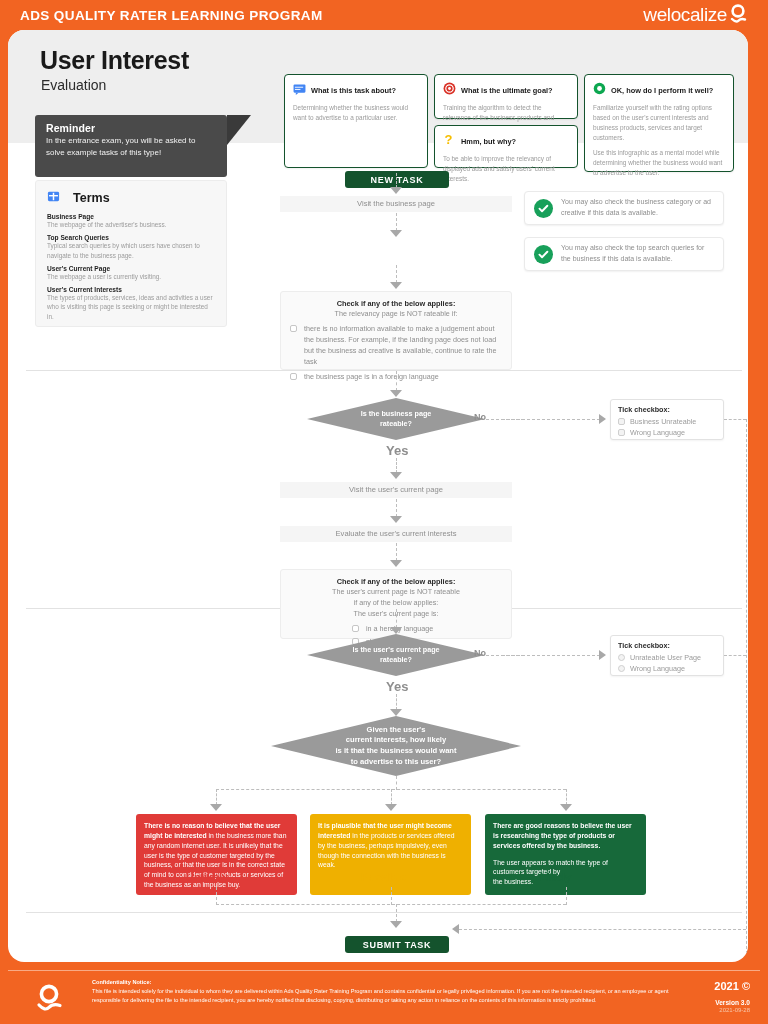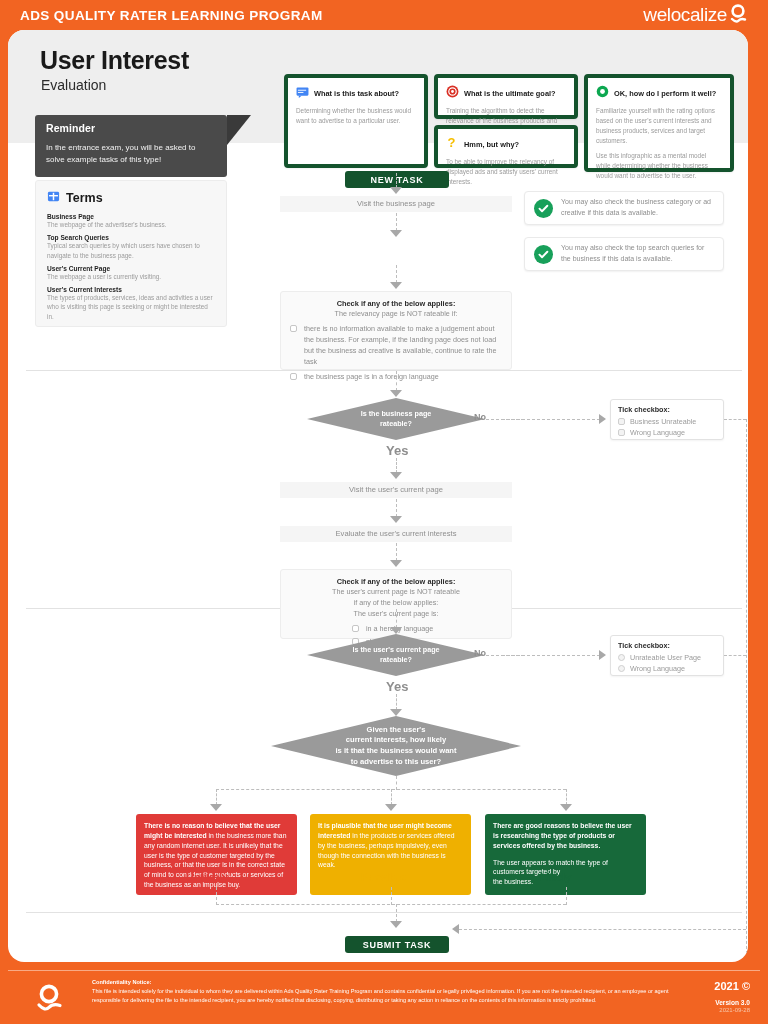--- a/index.html
+++ b/index.html
@@ -48,38 +48,38 @@
 
   
   .reminder {
     position: absolute; left: 27px; top: 85px; width: 192px; height: 62px;
     background: #4a4a4a; border-radius: 3px; padding: 7px 11px; color: #fff;
   }
   .reminder-tail {
     position: absolute; left: 219px; top: 85px;
     width: 0; height: 0; border-top: 30px solid #3a3a3a; border-right: 24px solid transparent;
   }
-  .reminder h4 { font-size: 10.5px; font-weight: bold; margin-bottom: 8px; letter-spacing: 0.1px; }
+  .reminder h4 { font-size: 10.5px; font-weight: bold; margin-bottom: 1px; letter-spacing: 0.1px; }
   .reminder p { font-size: 8px; line-height: 1.5; color: #f2f2f2; }
 
   
   .terms {
     position: absolute; left: 27px; top: 150px; width: 192px; height: 147px;
     background: #f7f7f7; border-radius: 3px; padding: 8px 11px;
     border: 1px solid #ececec;
   }
-  .terms-head { display: flex; align-items: center; gap: 6px; margin-bottom: 6px; }
+  .terms-head { display: flex; align-items: center; gap: 13px; margin-bottom: 6px; }
   .terms-head .t { font-size: 12.5px; font-weight: bold; color: #1a1a1a; }
   .term-name { font-size: 6.6px; font-weight: bold; color: #1d1d1d; margin-top: 5px; }
   .term-desc { font-size: 6.4px; line-height: 1.45; color: #9b9b9b; }
 
   
   .card {
     position: absolute; background: #ffffff; border-radius: 4px;
-    border: 4px solid #14532d; box-shadow: 0 1px 2px rgba(0,0,0,.06);
+    border: 1px solid #14532d; box-shadow: 0 1px 2px rgba(0,0,0,.06);
     padding: 6px 8px;
   }
   .card-head { display: flex; align-items: center; gap: 5px; margin-bottom: 4px; }
   .card-head .ttl { font-size: 7.4px; font-weight: bold; color: #1a1a1a; }
   .card p { font-size: 6.4px; line-height: 1.55; color: #9b9b9b; }
   .card p + p { margin-top: 5px; }
   #card-a { left: 276px; top: 44px; width: 144px; height: 94px; }
   #card-b { left: 426px; top: 44px; width: 144px; height: 45px; }
   #card-c { left: 426px; top: 95px; width: 144px; height: 43px; }
   #card-d { left: 576px; top: 44px; width: 150px; height: 98px; }

